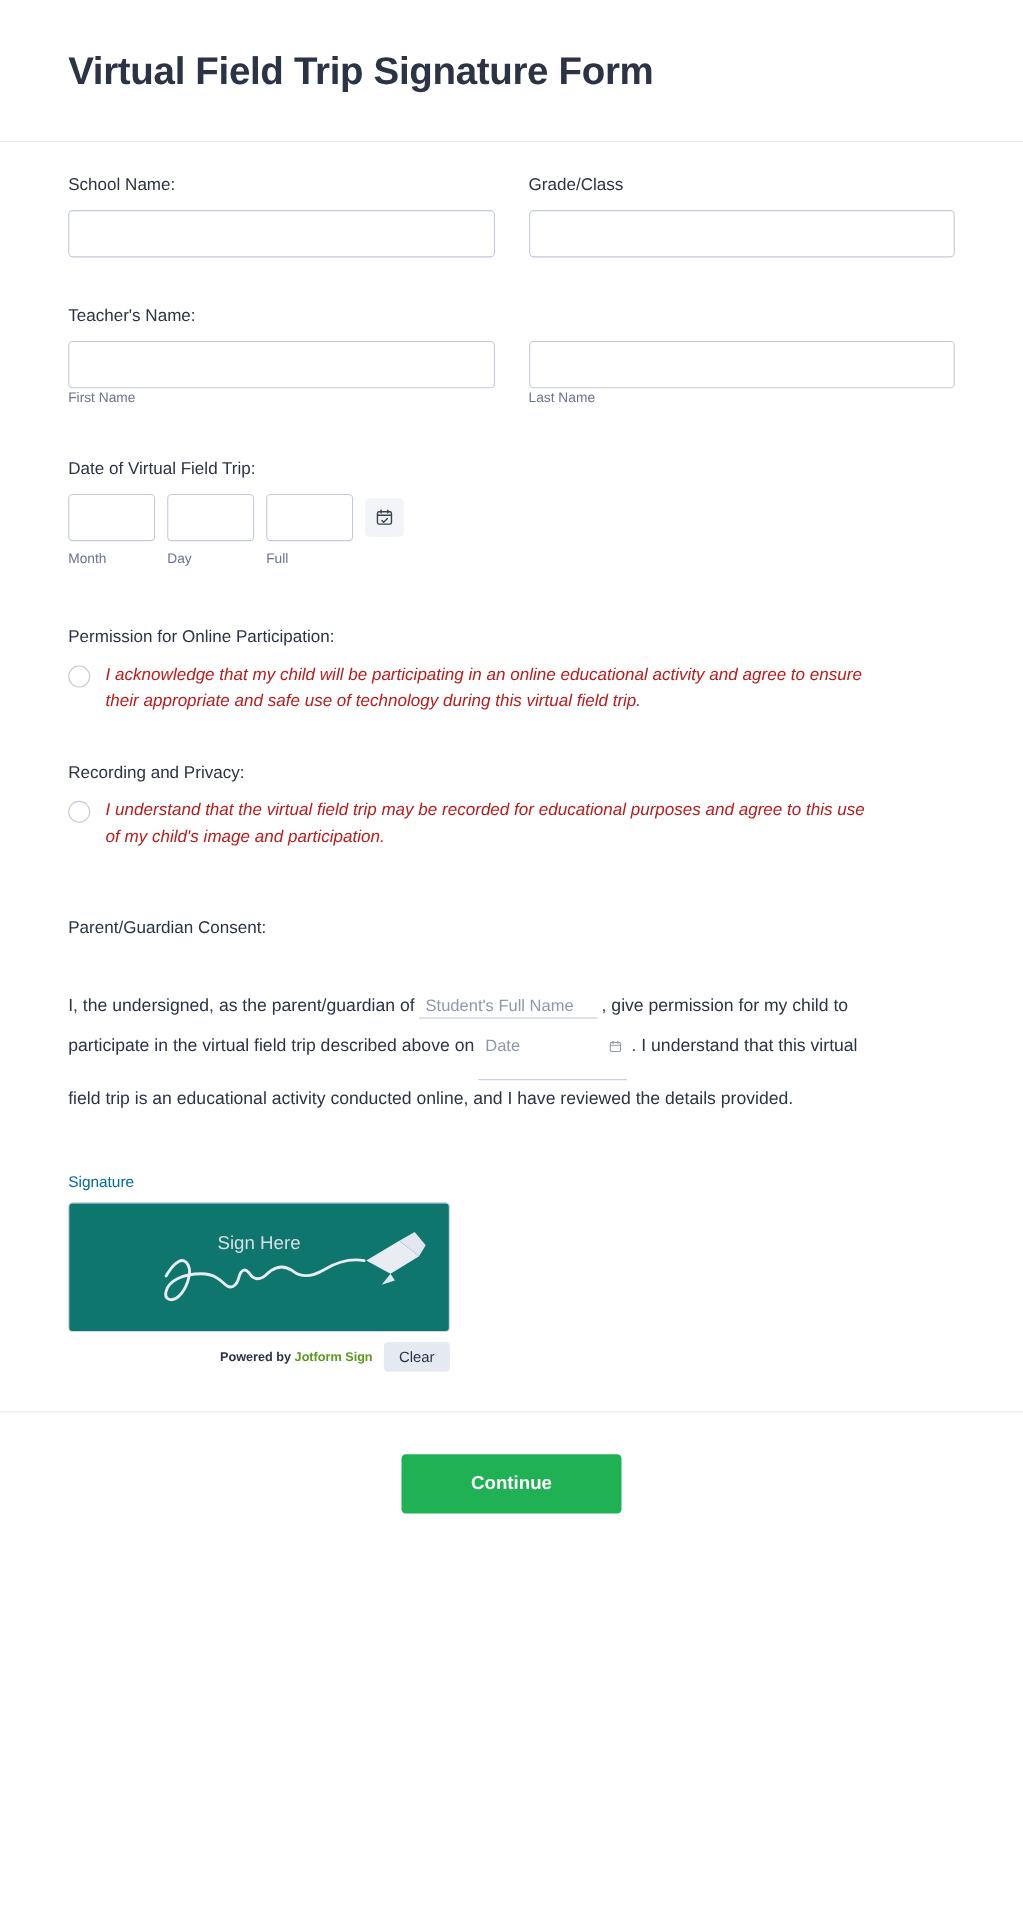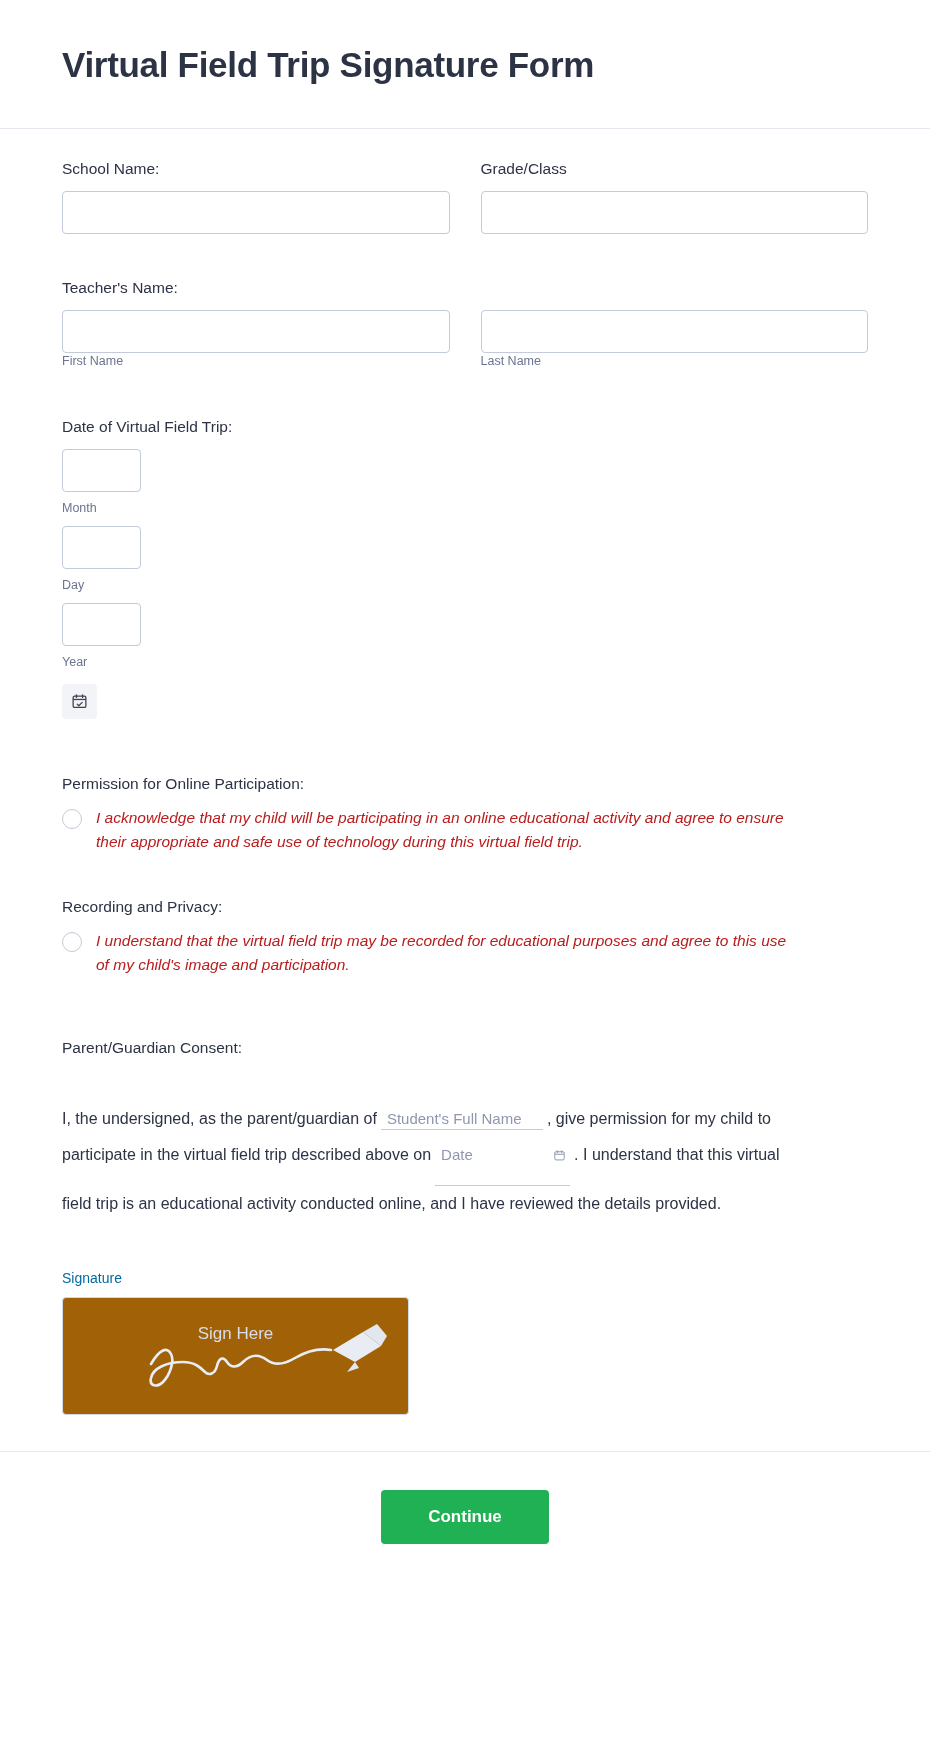--- a/index.html
+++ b/index.html
@@ -79,21 +79,20 @@
     margin-top: 0;
     display: block;
     line-height: 1.3;
   }
 
   
   .date-group {
     display: flex;
     align-items: flex-start;
     gap: 11px;
-    flex-direction: column;
   }
   .date-cell { width: 79px; }
   .date-input {
     width: 79px;
     height: 43px;
     border: 1px solid #c3cad9;
     border-radius: 4px;
     background: #ffffff;
     outline: none;
     font-family: "Liberation Sans", sans-serif;
@@ -211,21 +210,21 @@
     color: #0369a1;
     margin: 0 0 11px 0;
     display: block;
   }
   .sig-pad {
     position: relative;
     width: 347px;
     height: 118px;
     border: 1px solid #cfdbec;
     border-radius: 4px;
-    background: #a16207;
+    background: #0f766e;
     cursor: crosshair;
     overflow: hidden;
   }
   .sig-hint {
     position: absolute;
     top: 26px;
     left: 0;
     right: 0;
     text-align: center;
     font-size: 17px;
@@ -270,21 +269,21 @@
     border-top: 1px solid #e6e8ef;
     padding: 38px 0 50px 0;
     display: flex;
     justify-content: center;
   }
   .continue-btn {
     background: #20b154;
     color: #ffffff;
     border: none;
     border-radius: 4px;
-    width: 168px;
+    width: 200px;
     height: 54px;
     font-family: "Liberation Sans", sans-serif;
     font-size: 17px;
     font-weight: bold;
     cursor: pointer;
   }
 </style>
 </head>
 <body>
 
@@ -327,21 +326,21 @@
         <div class="date-cell">
           <input class="date-input" type="text" placeholder="" style="">
           <span class="date-sub">Month</span>
         </div>
         <div class="date-cell">
           <input class="date-input" type="text" placeholder="" style="">
           <span class="date-sub">Day</span>
         </div>
         <div class="date-cell">
           <input class="date-input" type="text" placeholder="" style="">
-          <span class="date-sub">Year</span>
+          <span class="date-sub">Full</span>
         </div>
         <button class="cal-btn">
           <span>
             <svg width="17" height="17" viewBox="0 0 20 20" fill="none" xmlns="http://www.w3.org/2000/svg">
               <rect x="2.5" y="3.8" width="15" height="13.2" rx="1.8" stroke="#3b4252" stroke-width="1.5"></rect>
               <path d="M2.5 7.6H17.5" stroke="#3b4252" stroke-width="1.5"></path>
               <path d="M6.4 2.2V5.2" stroke="#3b4252" stroke-width="1.5" stroke-linecap="round"></path>
               <path d="M13.6 2.2V5.2" stroke="#3b4252" stroke-width="1.5" stroke-linecap="round"></path>
               <path d="M7.3 13.1L9.2 15L13.2 11" stroke="#3b4252" stroke-width="1.5" stroke-linecap="round" stroke-linejoin="round"></path>
             </svg>
@@ -388,20 +387,24 @@
       <div class="sig-pad">
         <span class="sig-hint">Sign Here</span>
         <svg class="sig-art" viewBox="0 0 347 118" fill="none" xmlns="http://www.w3.org/2000/svg">
           <path d="M88 66 C96 52, 104 48, 108 56 C112 64, 106 78, 100 84 C94 90, 86 88, 88 80 C90 70, 104 64, 120 64 C132 64, 138 70, 142 74 C146 78, 152 76, 154 68 C156 60, 160 58, 164 64 C168 70, 174 70, 180 64 C188 56, 196 56, 204 62 C212 68, 222 66, 232 60 C244 53, 256 50, 268 52" stroke="#e9ecf3" stroke-width="2.6" stroke-linecap="round" fill="none"></path>
           <path d="M270 52 L300 34 L318 48 L292 64 Z" fill="#e9ecf3"></path>
           <path d="M292 64 L284 74 L296 70 Z" fill="#e2e6f0"></path>
           <path d="M300 34 L314 26 L324 38 L318 48 Z" fill="#e2e6f0"></path>
         </svg>
       </div>
 
+      <div class="sig-footer">
+        <span class="powered"><span>Powered by </span><span class="brand">Jotform Sign</span></span>
+        <button class="clear-btn">Clear</button>
+      </div>
     </div>
 
   </div>
 
   <div class="form-footer">
     <button class="continue-btn">Continue</button>
   </div>
 
 </div>
 

